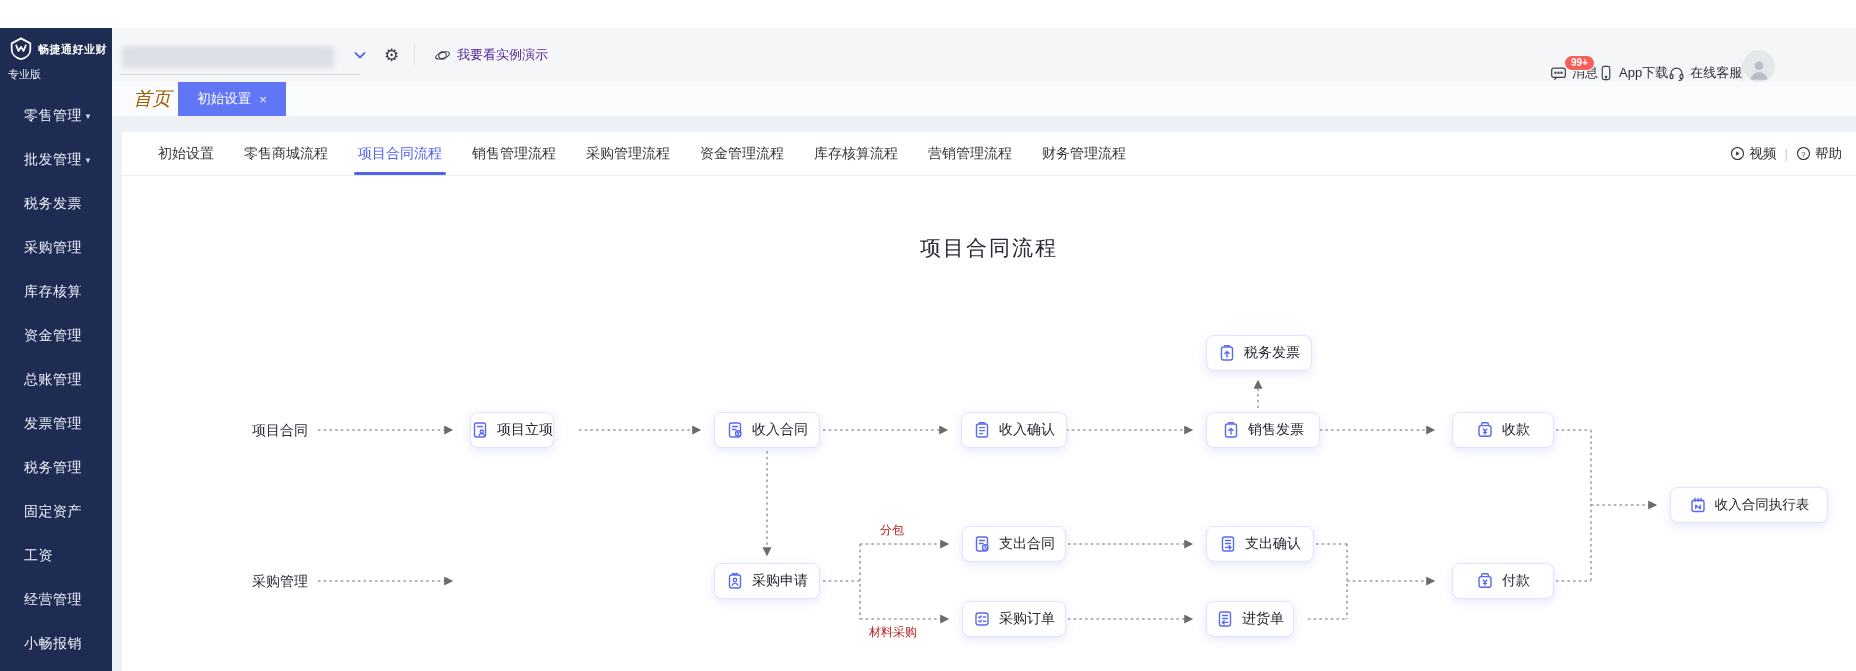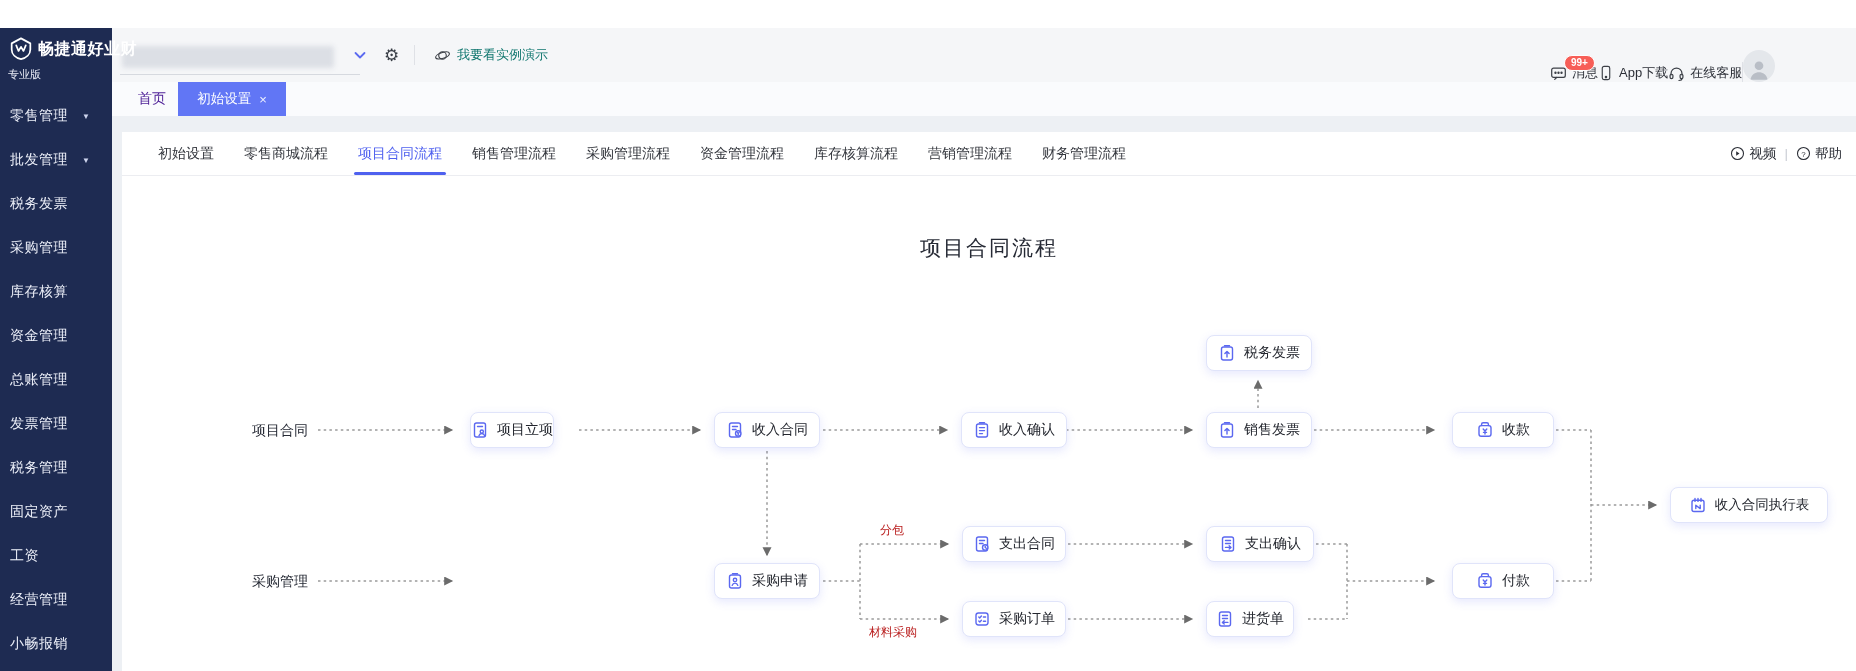--- a/index.html
+++ b/index.html
@@ -7,42 +7,42 @@
   body { font-family:"Liberation Sans","DejaVu Sans",sans-serif; background:#fff; overflow:hidden; }
   .app { position:relative; width:1856px; height:671px; background:#edf0f4; overflow:hidden; }
 
   
   .topband { position:absolute; left:0; top:0; width:100%; height:28px; background:#ffffff; z-index:5; }
 
   
   .navcol { position:absolute; left:0; top:28px; bottom:0; width:112px; background:#1e2b52; z-index:6; }
   .brand { position:relative; height:56px; color:#fff; }
   .brand-row { display:flex; align-items:center; gap:4px; padding:8px 2px 0 8px; }
-  .brand-name { font-size:16px; font-weight:bold; letter-spacing:.5px; white-space:nowrap; }
+  .brand-name { font-size:11px; font-weight:bold; letter-spacing:.5px; white-space:nowrap; }
   .brand-edition { position:absolute; left:8px; bottom:2px; font-size:11px; color:#e8ebf5; }
   .side-items { margin-top:10px; }
-  .side-item { height:44px; display:flex; align-items:center; gap:14px; padding-left:10px; color:#eef1fa; font-size:14px; font-weight:500; cursor:pointer; letter-spacing:.5px; }
+  .side-item { height:44px; display:flex; align-items:center; gap:2px; padding-left:24px; color:#eef1fa; font-size:14px; font-weight:500; cursor:pointer; letter-spacing:.5px; }
   .side-item .caret { font-size:8px; color:#cdd4ee; }
 
   
   .header { position:absolute; left:112px; top:28px; right:0; height:54px; background:#f5f6f8; z-index:4; }
   .org-blur { position:absolute; left:10px; top:18px; width:212px; height:22px; background:#dcdfe5; border-radius:3px; filter:blur(2.5px); }
   .org-underline { position:absolute; left:8px; top:46px; width:240px; height:1px; background:#d6d9df; }
   .hicon { position:absolute; top:0; height:54px; display:flex; align-items:center; cursor:pointer; }
   .hdivider { position:absolute; top:17px; width:1px; height:20px; background:#dfe1e6; }
-  .hlink { position:absolute; top:0; height:54px; display:flex; align-items:center; gap:6px; font-size:13px; color:#0f766e; cursor:pointer; white-space:nowrap; }
+  .hlink { position:absolute; top:0; height:54px; display:flex; align-items:center; gap:6px; font-size:13px; color:#4c1d95; cursor:pointer; white-space:nowrap; }
   .hright { position:absolute; left:1438px; top:0; height:54px; display:flex; align-items:flex-end; }
   .hr-item { position:relative; display:flex; align-items:center; gap:5px; font-size:13px; color:#2b2e36; cursor:pointer; white-space:nowrap; }
   .badge { position:absolute; top:-9px; left:14px; background:#f75e57; color:#fff; font-size:10px; line-height:14px; padding:0 6px; border-radius:8px; border:1px solid #fff; font-weight:bold; }
   .avatar { width:32px; height:32px; border-radius:50%; background:#e4e7eb; display:flex; align-items:flex-end; justify-content:center; overflow:hidden; }
   .gearglyph { font-size:17px; color:#3a3f47; }
 
   
   .strip { position:absolute; left:112px; top:82px; right:0; height:34px; background:#fafbfd; z-index:4; }
-  .tab-home { position:absolute; left:12px; top:0; width:56px; height:34px; display:flex; align-items:center; justify-content:center; font-size:14px; color:#4c1d95; cursor:pointer; }
+  .tab-home { position:absolute; left:12px; top:0; width:56px; height:34px; display:flex; align-items:center; justify-content:center; font-size:19px; color:#a16207; cursor:pointer;font-style:italic; }
   .tab-chip { position:absolute; left:66px; top:0; width:108px; height:34px; background:#6176f5; color:#fff; display:flex; align-items:center; justify-content:center; gap:8px; font-size:13.5px; cursor:pointer; }
   .tab-chip .x { font-size:13px; opacity:.9; }
 
   
   .card { position:absolute; left:122px; top:132px; right:0; bottom:0; background:#fff; z-index:3; }
   .flowtabs { position:absolute; left:122px; top:132px; right:0; height:44px; border-bottom:1px solid #ecedf1; display:flex; align-items:center; padding-left:36px; gap:30px; background:#fff; z-index:4; }
   .ftab { position:relative; height:100%; display:flex; align-items:center; font-size:14px; color:#33363d; cursor:pointer; white-space:nowrap; }
   .ftab.active { color:#4f61ef; font-weight:500; }
   .ftab.active::after { content:''; position:absolute; left:-4px; right:-4px; bottom:0; height:3px; background:#4f61ef; border-radius:2px; }
   .ft-utils { position:absolute; right:14px; top:0; height:100%; display:flex; align-items:center; gap:6px; font-size:13.5px; color:#2b2e36; }
@@ -299,21 +299,21 @@
         <div class="fnode" style="left: 961px; top: 412px; width: 106px;">
           <span class="nicon">
             <svg width="18" height="18" viewBox="0 0 18 18" fill="none" stroke="#5b68f0" stroke-width="1.4" stroke-linecap="round" stroke-linejoin="round">
               <rect x="3.5" y="3" width="11" height="13" rx="2"></rect>
               <path d="M6.5 1.8h5"></path>
               <path d="M6.5 6.6h5M6.5 9.6h5M6.5 12.6h3"></path>
             </svg>
           </span>
           <span>收入确认</span>
         </div>
-        <div class="fnode" style="left: 1206px; top: 412px; width: 106px;">
+        <div class="fnode" style="left: 1206px; top: 412px; width: 114px;">
           <span class="nicon">
             <svg width="18" height="18" viewBox="0 0 18 18" fill="none" stroke="#5b68f0" stroke-width="1.4" stroke-linecap="round" stroke-linejoin="round">
               <rect x="3.5" y="3" width="11" height="13" rx="2"></rect>
               <path d="M6.5 1.8h5"></path>
               <path d="M9 13V7.6M6.9 9.6L9 7.4l2.1 2.2"></path>
             </svg>
           </span>
           <span>销售发票</span>
         </div>
         <div class="fnode" style="left: 1206px; top: 335px; width: 106px;">

